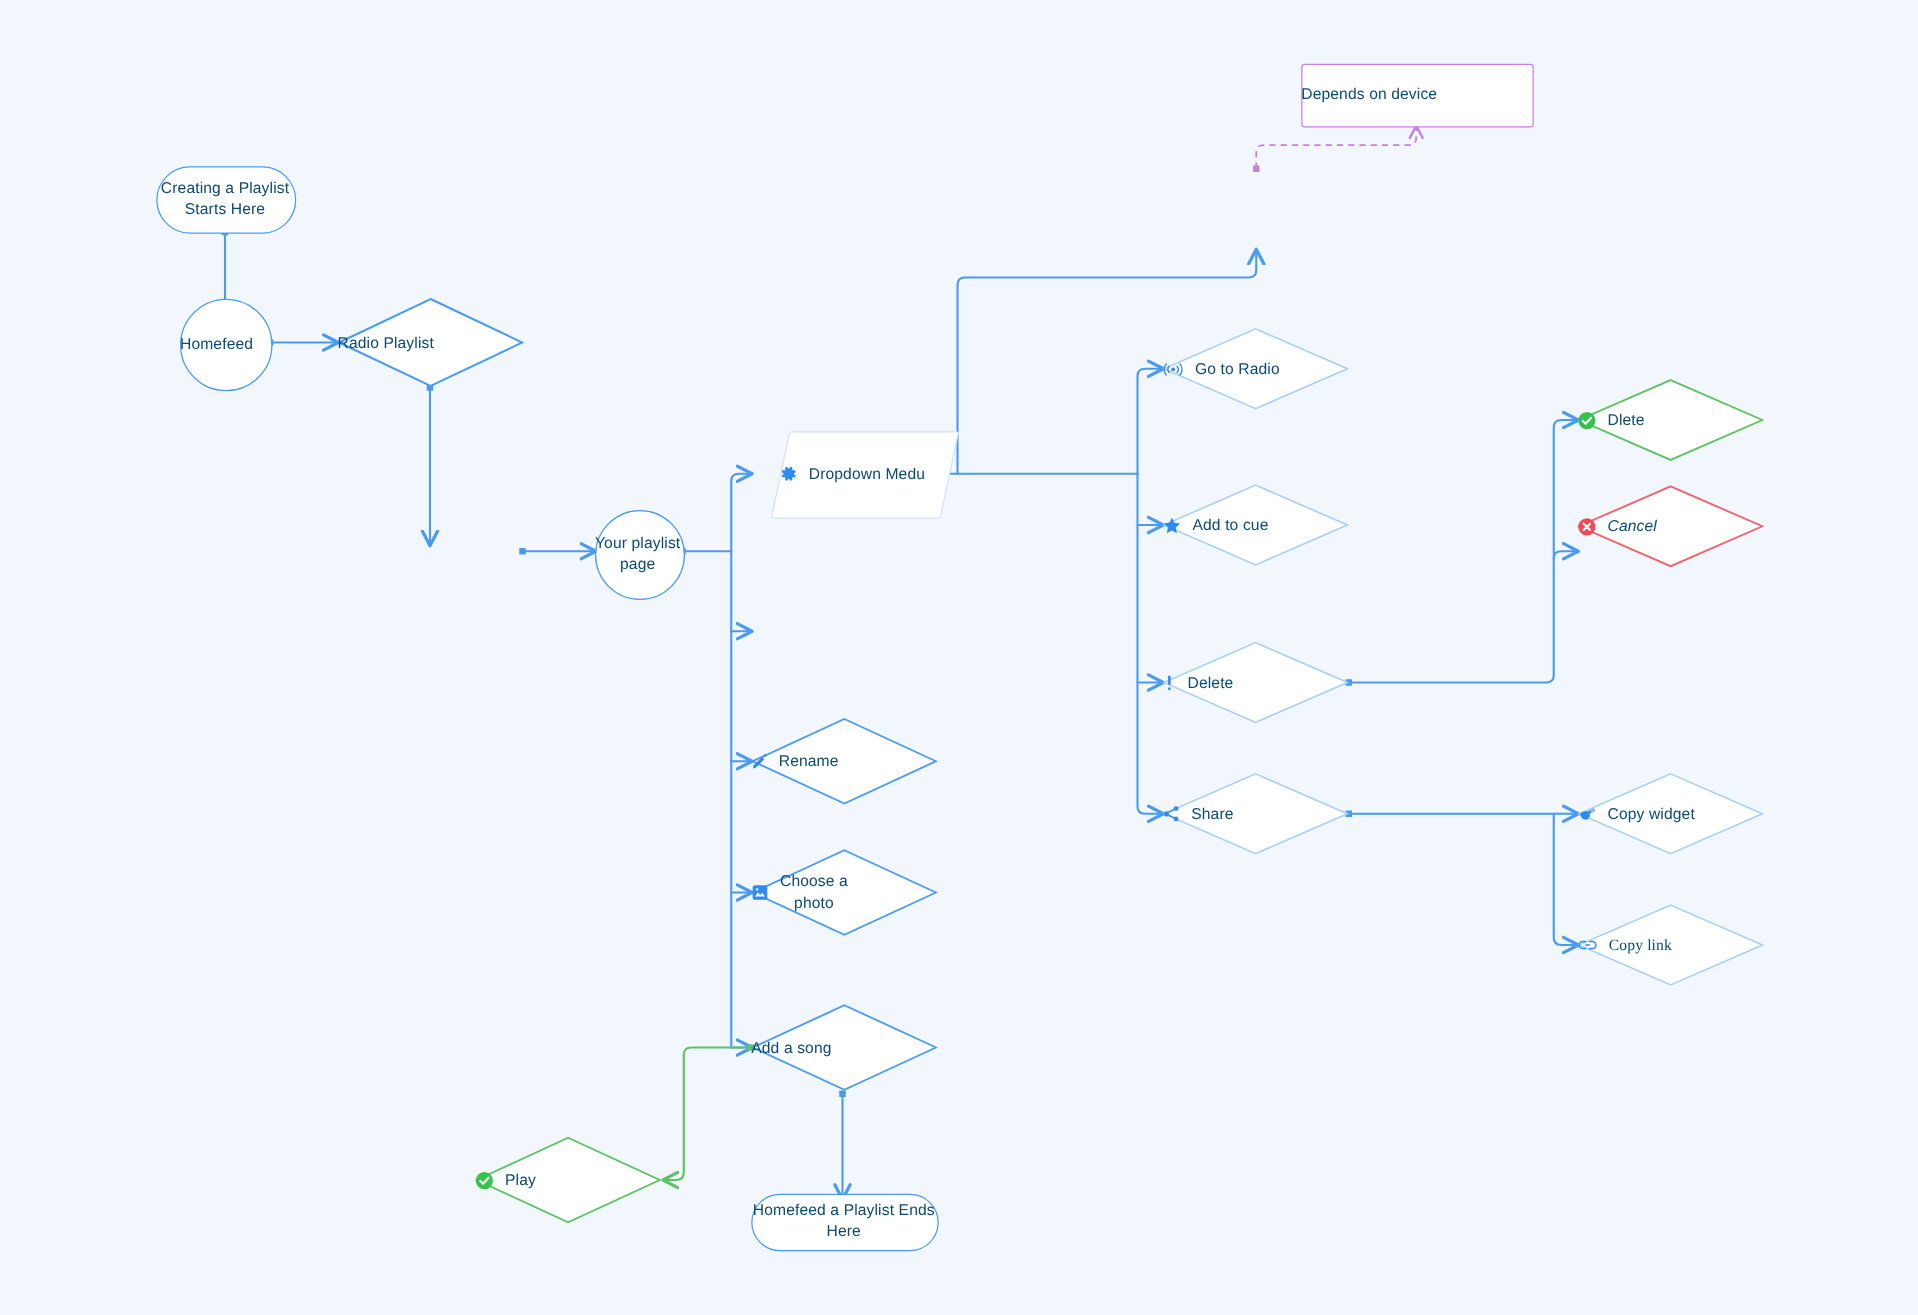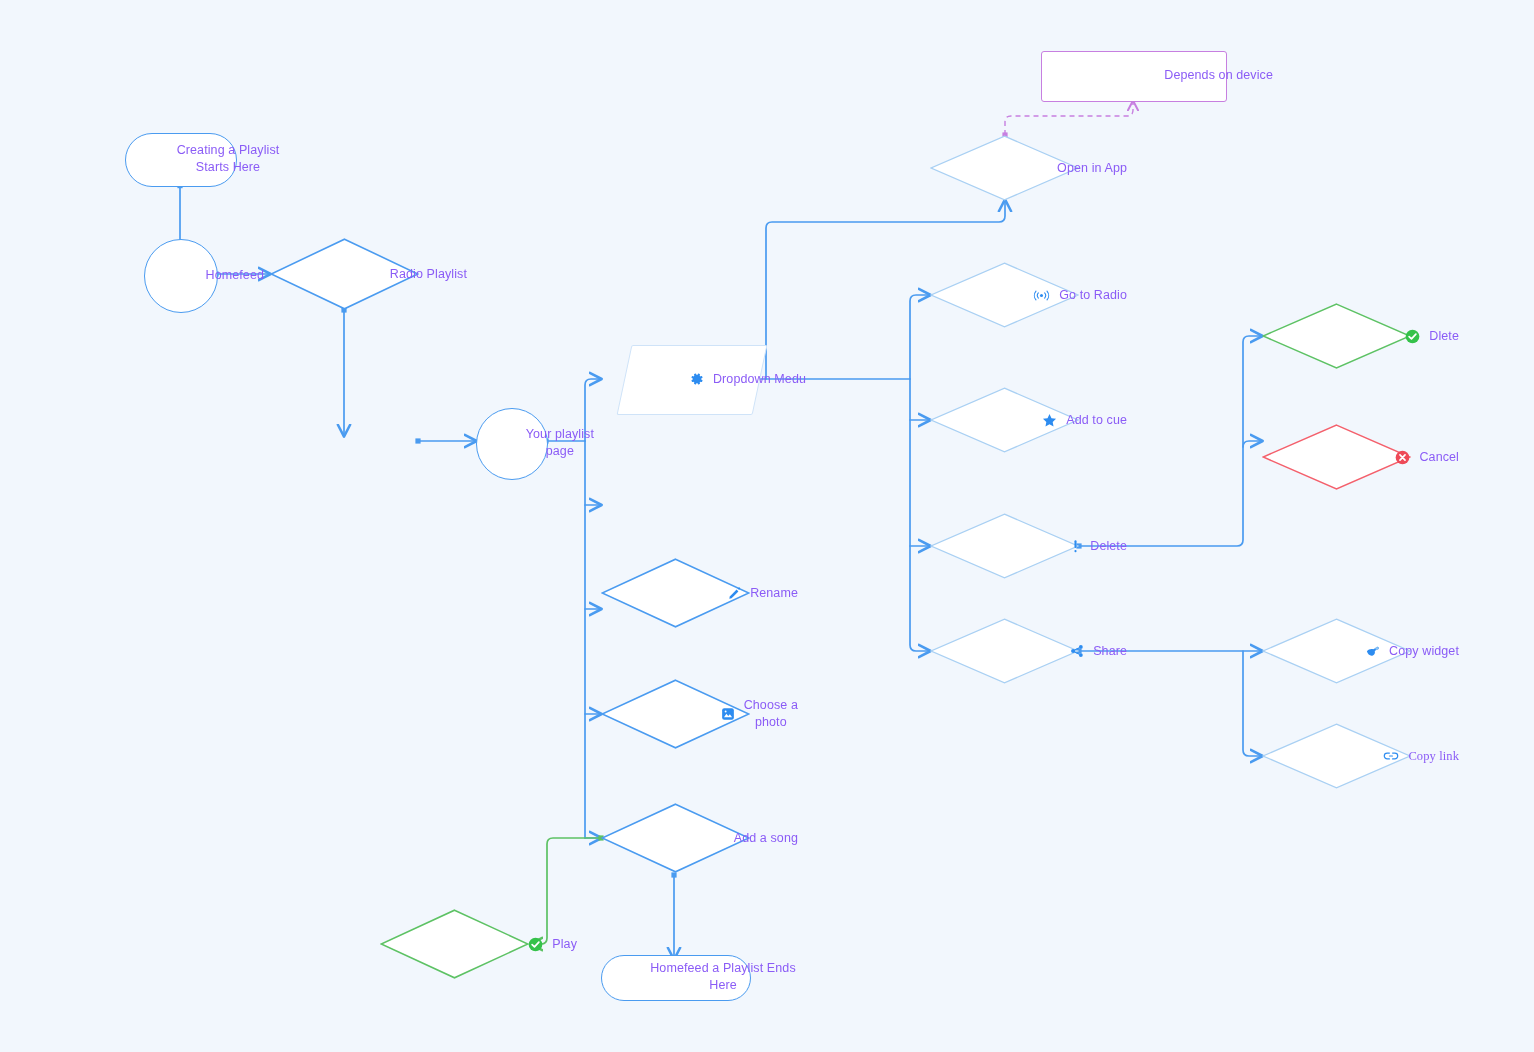--- a/index.html
+++ b/index.html
@@ -11,27 +11,26 @@
     position:relative;
   }
   #canvas{position:absolute;inset:0;width:1534px;height:1052px;}
   #edges{position:absolute;left:0;top:0;width:1534px;height:1052px;pointer-events:none;}
   .node{position:absolute;box-sizing:border-box;}
 
   
   .shape{position:absolute;left:0;top:0;width:100%;height:100%;}
   .lbl{
     position:absolute;left:0;top:0;width:100%;height:100%;
-    display:flex;align-items:center;justify-content:flex-end;
+    display:flex;align-items:center;justify-content:flex-start;
     gap:9px;
-    color:#8b5cf6;font-size:12.5px;line-height:1.35;
+    color:#0c4a6e;font-size:12.5px;line-height:1.35;
     text-align:center;letter-spacing:.1px;
     white-space:pre-line;
     z-index:3;
-    margin-left:48px;
   }
   .lbl .txt{display:inline-block;}
   .ico{display:inline-flex;align-items:center;justify-content:center;flex:0 0 auto;}
   .ico svg{display:block;}
 
   
   .terminator .shape{
     border:1.6px solid #4a9bf0;border-radius:999px;background:#fff;
   }
   
@@ -168,21 +167,21 @@
         <svg width="14" height="14" viewBox="0 0 16 16" fill="#2d8cf0">
           <path d="M8 5.1A2.9 2.9 0 1 0 8 10.9 2.9 2.9 0 0 0 8 5.1zm0 4.4A1.5 1.5 0 1 1 8 6.5a1.5 1.5 0 0 1 0 3z"></path>
           <path d="M14 9.1l-1.2-.4a4.9 4.9 0 0 0 0-1.4l1.2-.4a.5.5 0 0 0 .3-.6l-.5-1.4a.5.5 0 0 0-.6-.3l-1.2.4a5 5 0 0 0-1-1l.4-1.2a.5.5 0 0 0-.3-.6L9.7 1.7a.5.5 0 0 0-.6.3L8.7 3.2a4.9 4.9 0 0 0-1.4 0L6.9 2a.5.5 0 0 0-.6-.3l-1.4.5a.5.5 0 0 0-.3.6l.4 1.2a5 5 0 0 0-1 1L2.8 4.6a.5.5 0 0 0-.6.3l-.5 1.4a.5.5 0 0 0 .3.6l1.2.4a4.9 4.9 0 0 0 0 1.4l-1.2.4a.5.5 0 0 0-.3.6l.5 1.4a.5.5 0 0 0 .6.3l1.2-.4a5 5 0 0 0 1 1l-.4 1.2a.5.5 0 0 0 .3.6l1.4.5a.5.5 0 0 0 .6-.3l.4-1.2a4.9 4.9 0 0 0 1.4 0l.4 1.2a.5.5 0 0 0 .6.3l1.4-.5a.5.5 0 0 0 .3-.6l-.4-1.2a5 5 0 0 0 1-1l1.2.4a.5.5 0 0 0 .6-.3l.5-1.4a.5.5 0 0 0-.3-.6z"></path>
         </svg>
       </span>
       <span class="txt">Dropdown Medu</span>
     </div>
   </div>
 
 
-  <div class="node diamond" style="left:601px;top:558px;width:149px;height:70px;">
+  <div class="node diamond" style="left:601px;top:574px;width:149px;height:70px;">
     <svg class="shape" viewBox="0 0 149 70" preserveAspectRatio="none">
       <polygon points="74.5,1.2 147.8,35 74.5,68.8 1.2,35" fill="#ffffff" stroke="#4a9bf0" stroke-width="1.5"></polygon>
     </svg>
     <div class="lbl">
       <span class="ico">
         <svg width="13" height="13" viewBox="0 0 16 16" fill="#2d8cf0">
           <path d="M2.2 11.6 L10.6 3.2 L12.8 5.4 L4.4 13.8 L1.6 14.4 Z"></path>
           <path d="M11.5 2.3 L13 0.8 A1.1 1.1 0 0 1 14.6 2.4 L13.7 3.4 Z"></path>
         </svg>
       </span>
@@ -231,28 +230,20 @@
     </div>
   </div>
 
   <div class="node terminator" style="left:601px;top:955px;width:148px;height:44px;">
     <div class="shape"></div>
     <div class="lbl">
       <span class="txt">Homefeed a Playlist Ends Here</span>
     </div>
   </div>
 
-  <div class="node diamond" style="left:930px;top:135px;width:149px;height:66px;">
-    <svg class="shape" viewBox="0 0 149 66" preserveAspectRatio="none">
-      <polygon points="74.5,1.1 147.9,33 74.5,64.9 1.1,33" fill="#ffffff" stroke="#a9d0f3" stroke-width="1.3"></polygon>
-    </svg>
-    <div class="lbl">
-      <span class="txt">Open in App</span>
-    </div>
-  </div>
 
   <div class="node rect" style="left:1041px;top:51px;width:184px;height:49px;">
     <div class="shape"></div>
     <div class="lbl">
       <span class="txt">Depends on device</span>
     </div>
   </div>
 
   <div class="node diamond" style="left:930px;top:262px;width:149px;height:66px;">
     <svg class="shape" viewBox="0 0 149 66" preserveAspectRatio="none">
@@ -326,21 +317,21 @@
       <span class="ico">
         <svg width="15" height="15" viewBox="0 0 16 16">
             <circle cx="8" cy="8" r="7.3" fill="#35c24a"></circle>
         <path d="M4.4,8.2 L6.9,10.6 L11.6,5.5" fill="none" stroke="#fff" stroke-width="1.8" stroke-linecap="round" stroke-linejoin="round"></path>
           </svg>
       </span>
       <span class="txt">Dlete</span>
     </div>
   </div>
 
-  <div class="node diamond" style="left:1262px;top:424px;width:149px;height:66px;">
+  <div class="node diamond" style="left:1262px;top:388px;width:149px;height:66px;font-style:italic;">
     <svg class="shape" viewBox="0 0 149 66" preserveAspectRatio="none">
       <polygon points="74.5,1.1 147.9,33 74.5,64.9 1.1,33" fill="#ffffff" stroke="#f4606c" stroke-width="1.5"></polygon>
     </svg>
     <div class="lbl">
       <span class="ico">
         <svg width="15" height="15" viewBox="0 0 16 16">
             <circle cx="8" cy="8" r="7.3" fill="#ee4a58"></circle>
         <path d="M5.3,5.3 L10.7,10.7 M10.7,5.3 L5.3,10.7" fill="none" stroke="#fff" stroke-width="1.8" stroke-linecap="round"></path>
           </svg>
       </span>

